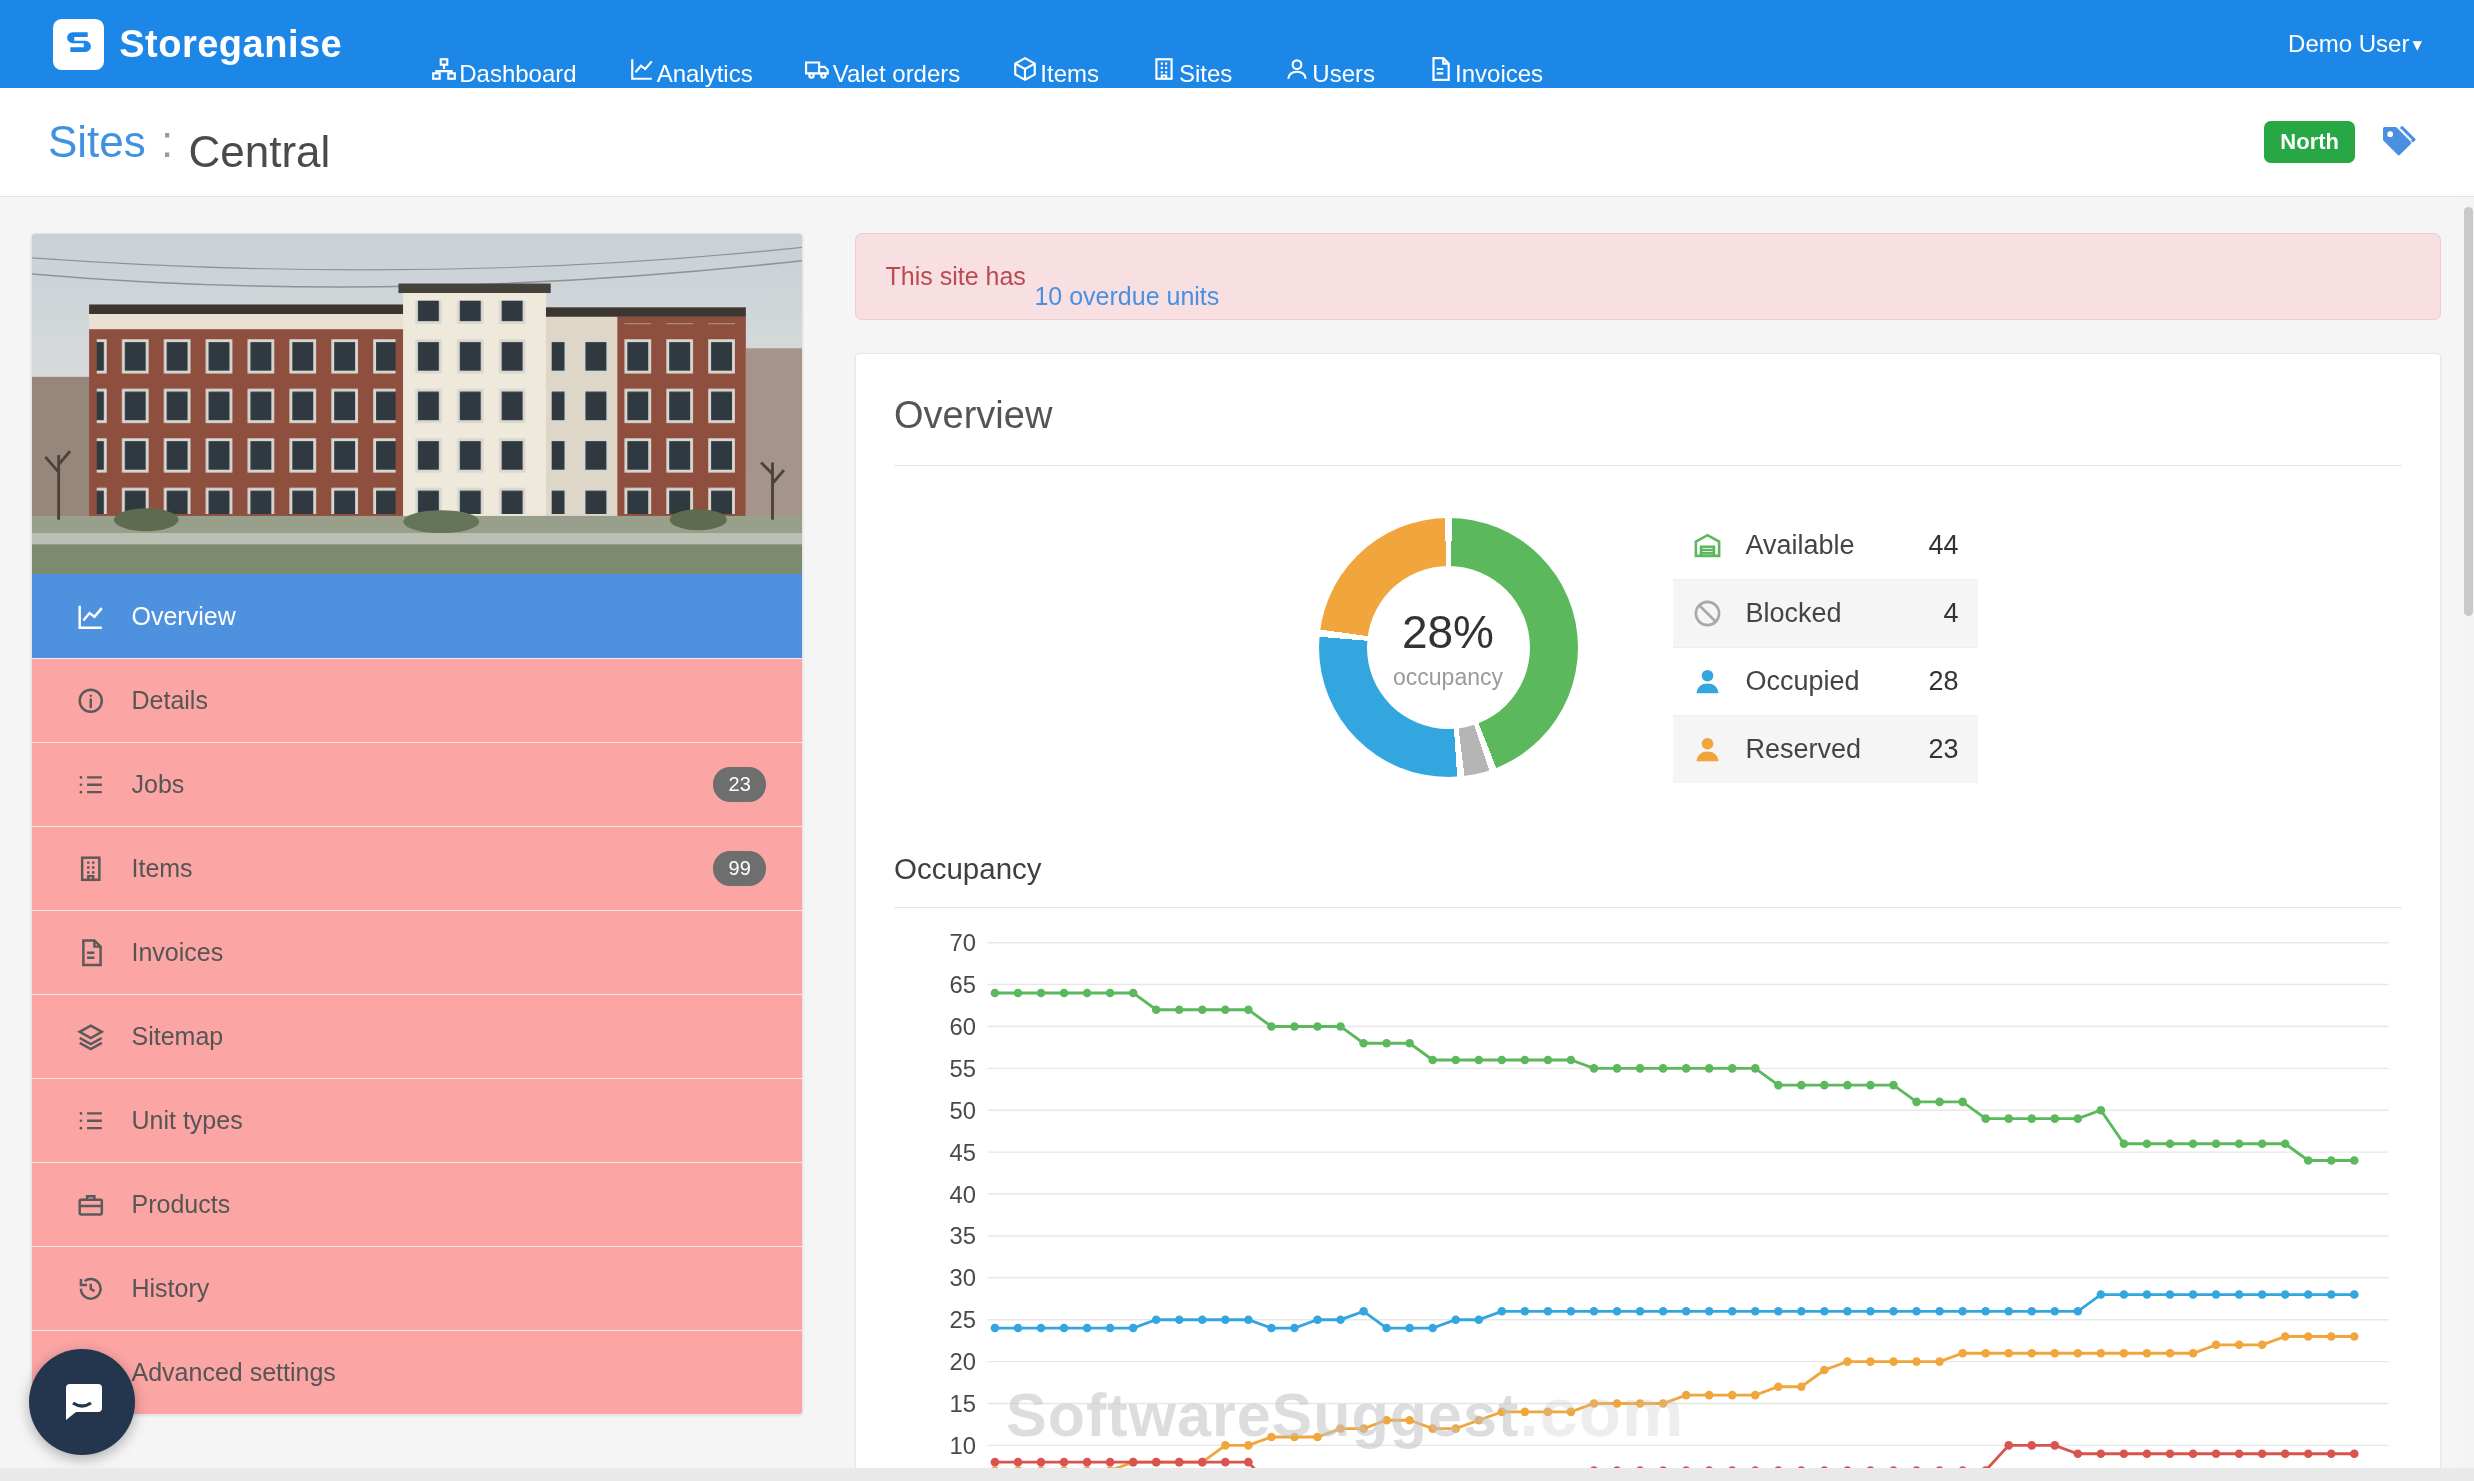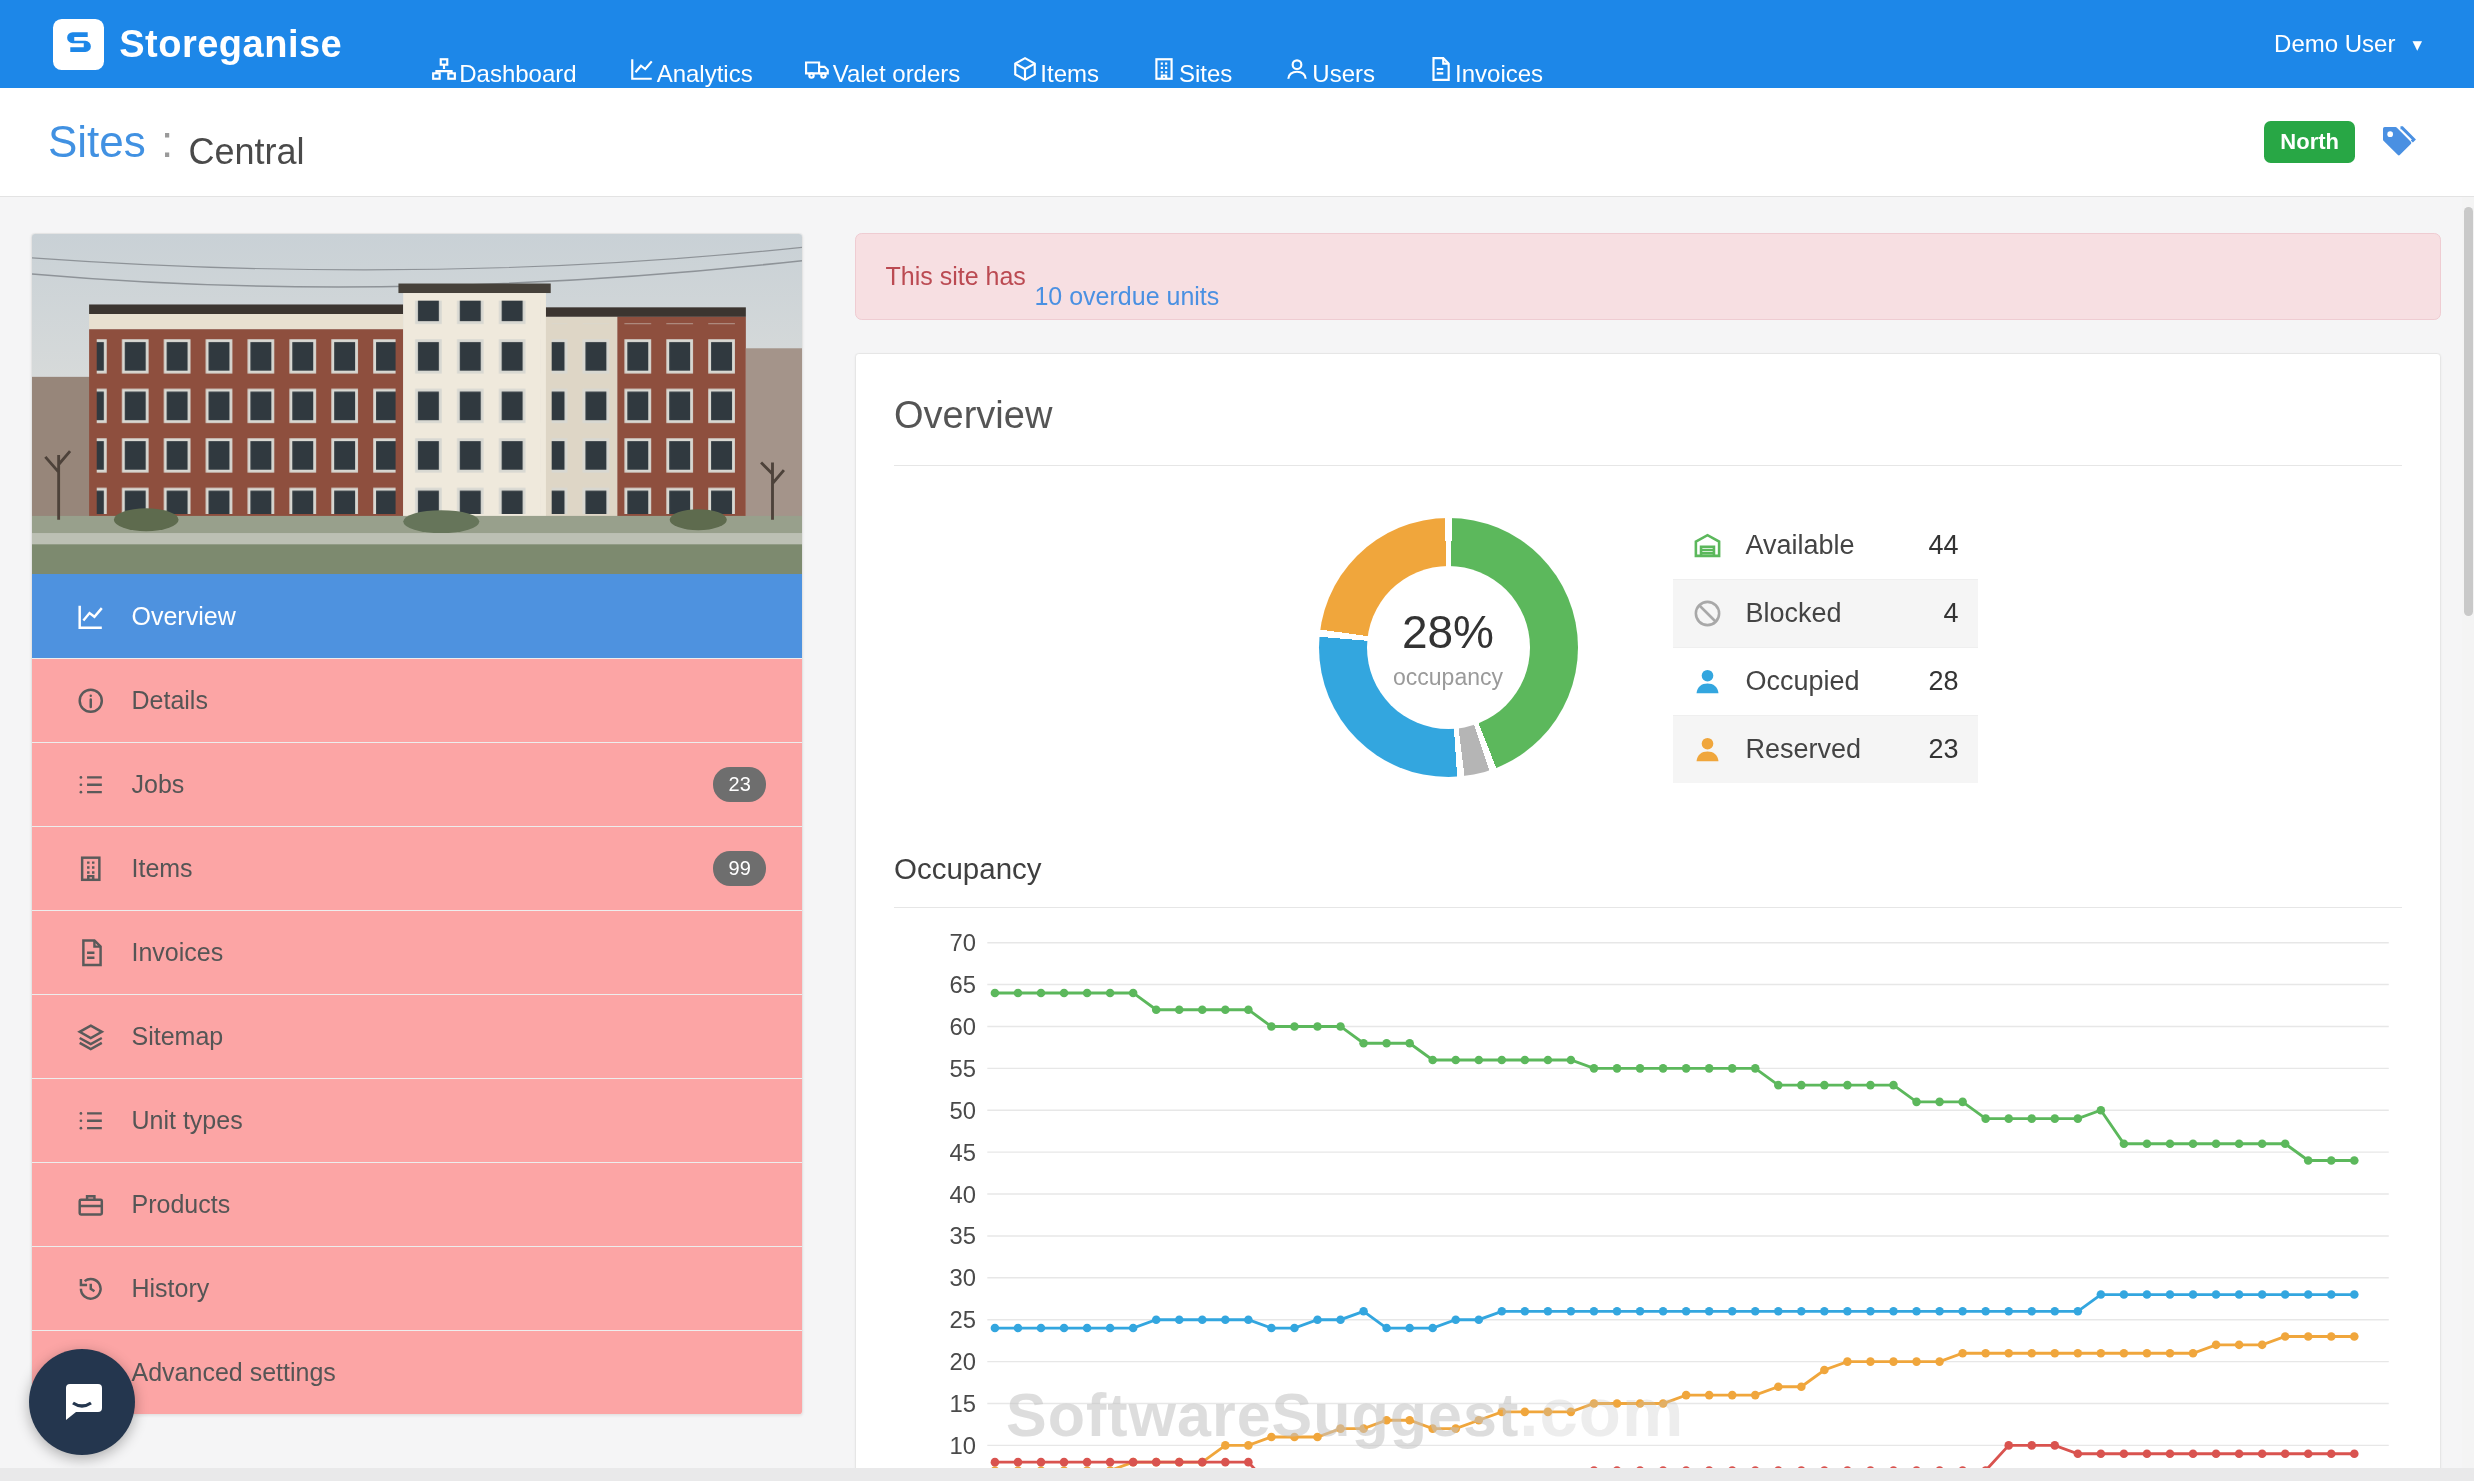--- a/index.html
+++ b/index.html
@@ -5,28 +5,28 @@
   html,body{margin:0;padding:0;background:#e9e9ea;}
   .page{width:2475px;height:1468px;position:relative;overflow:hidden;background:#f5f5f6;
         font-family:"Liberation Sans",sans-serif;-webkit-font-smoothing:antialiased;}
   
   .navbar{height:88px;background:#1d87e8;display:flex;align-items:center;padding:0 53px;box-sizing:border-box;}
   .brand{display:flex;align-items:center;gap:15.2px;color:#fff;font-size:38px;font-weight:700;letter-spacing:0.5px;}
   .logo-box{width:51px;height:51px;background:#fff;border-radius:8.6px;display:flex;align-items:center;justify-content:center;}
   .nav-items{display:flex;margin-left:63px;}
   .nav-item{display:flex;align-items:flex-end;gap:2px;color:#fff;font-size:24px;padding:0 26px;height:88px;cursor:pointer;}
   .nav-item svg{width:26px;height:26px;}
-  .nav-user{margin-left:auto;color:#fff;font-size:24px;display:flex;align-items:center;gap:17px;cursor:pointer;}
+  .nav-user{margin-left:auto;color:#fff;font-size:24px;display:flex;align-items:center;gap:3px;cursor:pointer;}
   .caret{font-size:19px;}
   
   .subheader{height:109px;background:#fff;border-bottom:1px solid #e3e3e3;display:flex;align-items:center;
              padding:0 57px 0 48px;box-sizing:border-box;}
   .crumb-section{color:#4191e2;font-size:44px;}
   .crumb-sep{color:#9a9a9a;font-size:44px;margin:0 15.2px;}
-  .crumb-page{color:#4a4a4a;font-size:36px;margin-top:20px;}
+  .crumb-page{color:#4a4a4a;font-size:44px;margin-top:20px;}
   .subheader-right{margin-left:auto;display:flex;align-items:center;gap:23px;}
   .badge-north{background:#28a745;color:#fff;font-size:22px;font-weight:700;padding:7.6px 16px;border-radius:6.7px;}
   .tags-icon svg{width:40px;height:40px;display:block;}
   
   .content{display:flex;align-items:flex-start;padding:36px 34px 0 31px;gap:52px;box-sizing:border-box;}
   
   .sidebar-card{width:770px;flex:0 0 770px;background:#fff;border:1px solid #e4e4e4;border-radius:3.8px;
                 overflow:hidden;box-shadow:0 1px 2.9px rgba(0,0,0,.07);}
   .site-photo{display:block;width:100%;height:340px;}
   .menu-item{height:83px;display:flex;align-items:center;padding:0 36px 0 44px;border-top:1px solid #ededed;

